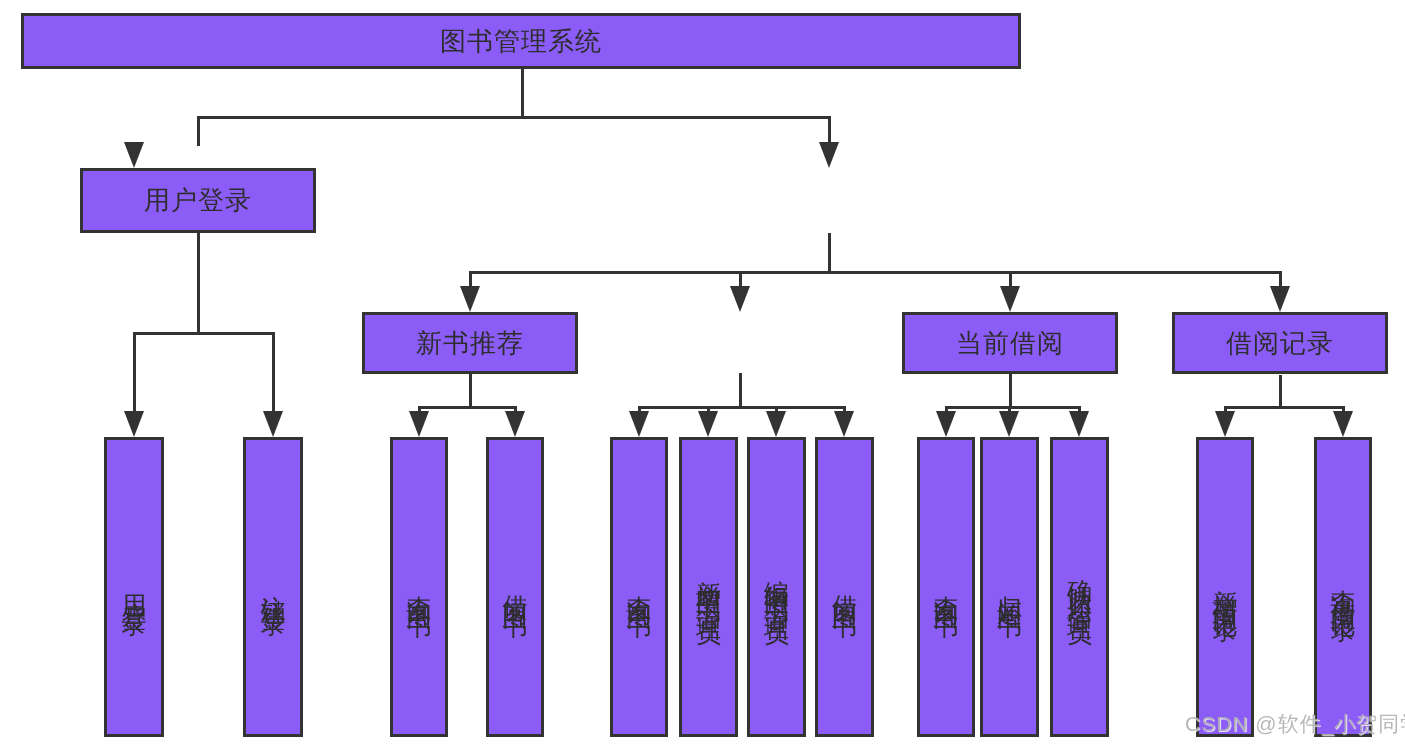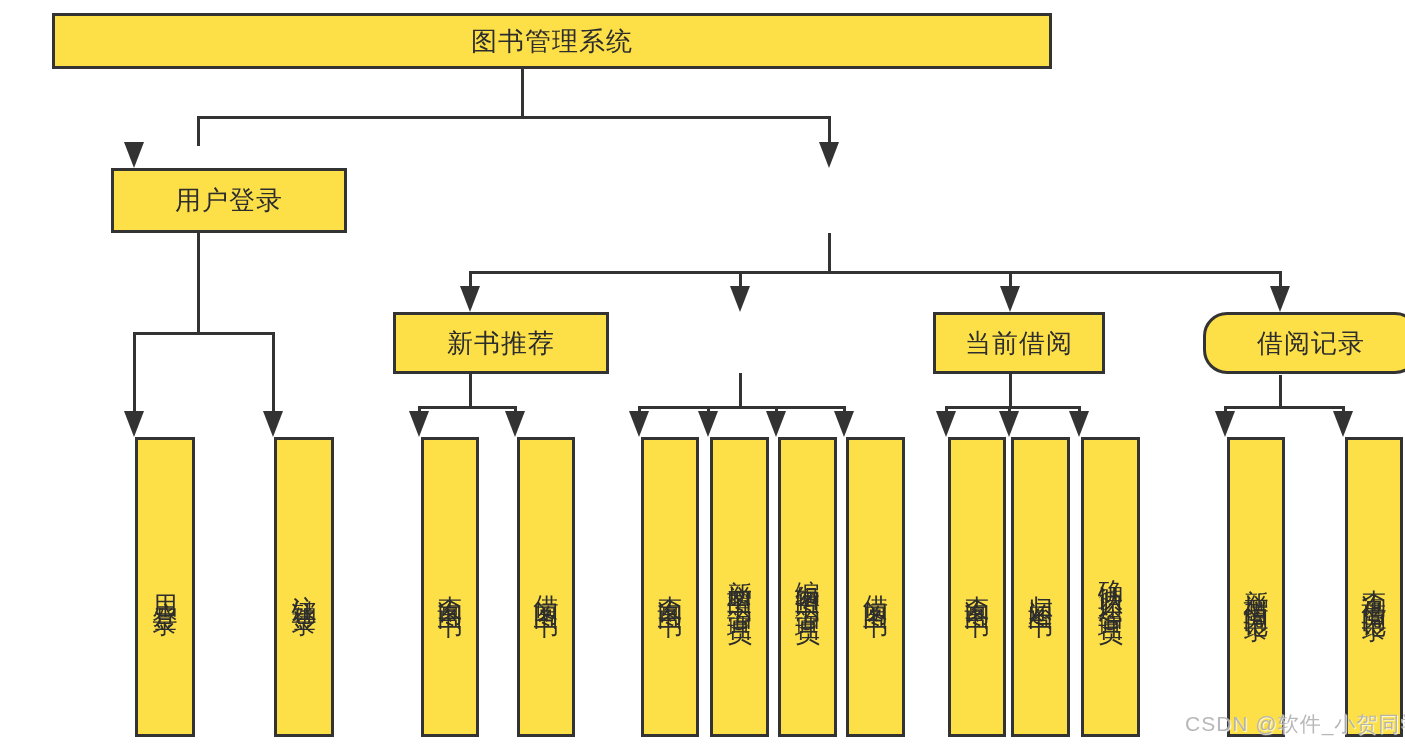--- a/index.html
+++ b/index.html
@@ -1,22 +1,22 @@
 <!DOCTYPE html>
 <html><head>
 <meta charset="utf-8">
 <style>
   html,body {margin:0;padding:0;background:#ffffff;}
   .canvas {
     position:relative; width:1405px; height:747px; background:#ffffff;
     font-family:"Liberation Sans","DejaVu Sans",sans-serif; color:#2d2d2d; overflow:hidden;
   }
   .node {
-    position:absolute; box-sizing:border-box; border:3px solid #333333; background:#fde047;
-    display:flex; align-items:center; justify-content:center; text-align:center;margin-left:31px;
+    position:absolute; box-sizing:border-box; border:3px solid #333333; background:#8b5cf6;
+    display:flex; align-items:center; justify-content:center; text-align:center;
   }
   .h-node {font-size:26px; letter-spacing:1px;}
   .v-node {
     writing-mode:vertical-rl; text-orientation:mixed;
     font-size:25px; letter-spacing:6px; line-height:1;
   }
   .line {position:absolute; background:#333333;}
   .arrow {
     position:absolute; width:20px; height:26px; background:#333333;
     clip-path:polygon(50% 100%, 0 0, 100% 0);
@@ -91,23 +91,23 @@
   <div class="arrow" style="left:1333px;top:411px;"></div>
 
   <div class="node h-node" style="left:21px;top:13px;width:1000px;height:56px;">图书管理系统</div>
 
   <div class="node h-node" style="left:80px;top:168px;width:236px;height:65px;">用户登录</div>
 
 
   <div class="node h-node" style="left:362px;top:312px;width:216px;height:62px;">新书推荐</div>
 
 
-  <div class="node h-node" style="left:902px;top:312px;width:172px;height:62px;">当前借阅</div>
+  <div class="node h-node" style="left:902px;top:312px;width:216px;height:62px;">当前借阅</div>
 
-  <div class="node h-node" style="left:1172px;top:312px;width:216px;height:62px;border-radius:24px;">借阅记录</div>
+  <div class="node h-node" style="left:1172px;top:312px;width:216px;height:62px;">借阅记录</div>
 
   <div class="node v-node" style="left:104px;top:437px;width:60px;height:300px;">用户登录</div>
 
   <div class="node v-node" style="left:243px;top:437px;width:60px;height:300px;">注销登录</div>
 
   <div class="node v-node" style="left:390px;top:437px;width:58px;height:300px;">查询图书</div>
 
   <div class="node v-node" style="left:486px;top:437px;width:58px;height:300px;">借阅图书</div>
 
   <div class="node v-node" style="left:610px;top:437px;width:58px;height:300px;">查询图书</div>

